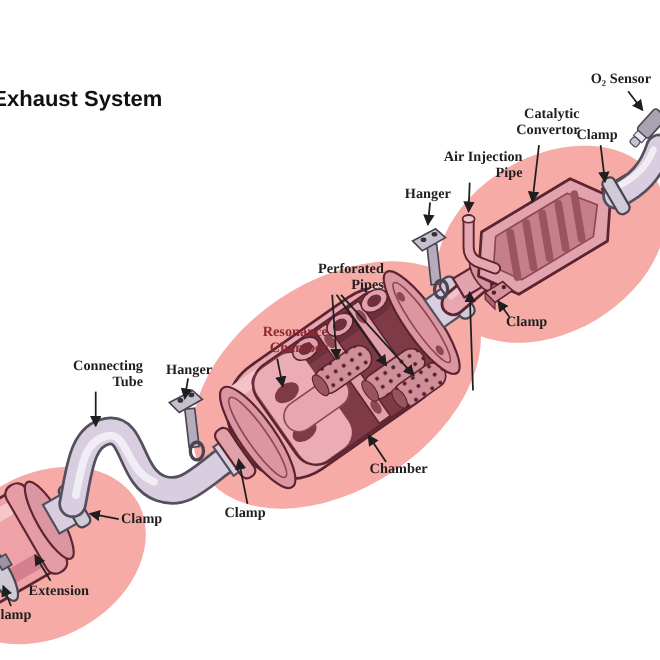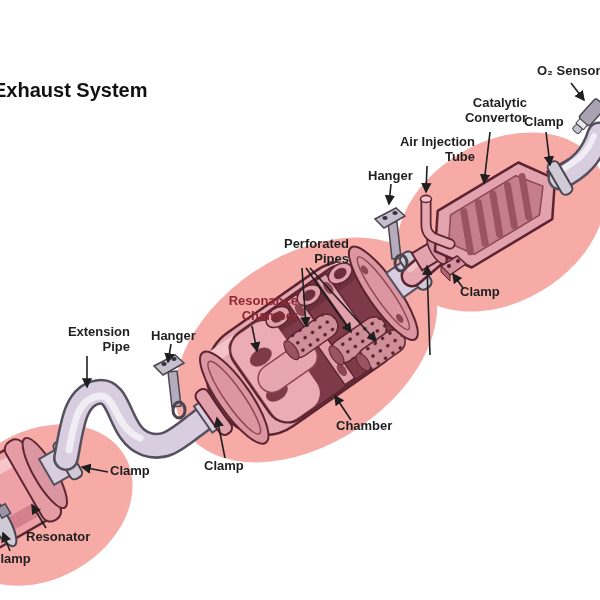--- a/index.html
+++ b/index.html
@@ -3,21 +3,21 @@
 <meta charset="utf-8">
 <style>
   html,body{margin:0;padding:0;background:#fff;}
   #canvas{
     position:relative;width:600px;height:600px;background:#ffffff;
     overflow:hidden;font-family:"Liberation Sans","DejaVu Sans",sans-serif;
   }
   #canvas svg{position:absolute;left:0;top:0;}
   .lbl{
     position:absolute;font-weight:bold;font-size:13px;line-height:1.15;
-    color:#1F1F1F;white-space:nowrap;
+    color:#1F1F1F;white-space:nowrap;font-family:Liberation Serif, serif;
   }
   .lbl.wrap{white-space:normal;text-align:right;}
   .title{
     position:absolute;font-weight:bold;font-size:20px;color:#111111;
     white-space:nowrap;letter-spacing:0px;
   }
   .maroon{color:#8C2833;}
 </style>
 </head>
 <body>
@@ -205,26 +205,26 @@
     <path d="M 46 528 L 32 505" marker-end="url(#arw)"></path>
     <path d="M 10 551 L 3 533" marker-end="url(#arw)"></path>
   </g>
 </svg>
 
 <div class="title" style="left:-7px;top:79px">Exhaust System</div>
 
 <div class="lbl" style="left:537px;top:64px">O₂ Sensor</div>
 <div class="lbl wrap" style="left:453px;top:96px;width:74px">Catalytic Convertor</div>
 <div class="lbl" style="left:524px;top:115px">Clamp</div>
-<div class="lbl wrap" style="left:379px;top:135px;width:96px">Air Injection Tube</div>
+<div class="lbl wrap" style="left:379px;top:135px;width:96px">Air Injection Pipe</div>
 <div class="lbl" style="left:368px;top:169px">Hanger</div>
 <div class="lbl wrap maroon" style="left:214px;top:294px;width:84px">Resonance Chamber</div>
 <div class="lbl wrap" style="left:265px;top:237px;width:84px">Perforated Pipes</div>
 <div class="lbl" style="left:460px;top:285px">Clamp</div>
-<div class="lbl wrap" style="left:46px;top:325px;width:84px">Extension Pipe</div>
+<div class="lbl wrap" style="left:46px;top:325px;width:84px">Connecting Tube</div>
 <div class="lbl" style="left:151px;top:329px">Hanger</div>
 <div class="lbl" style="left:336px;top:419px">Chamber</div>
 <div class="lbl" style="left:204px;top:459px">Clamp</div>
 <div class="lbl" style="left:110px;top:464px">Clamp</div>
-<div class="lbl" style="left:26px;top:530px">Resonator</div>
+<div class="lbl" style="left:26px;top:530px">Extension</div>
 <div class="lbl" style="left:-9px;top:552px">Clamp</div>
 
 </div>
 
 </body></html>

